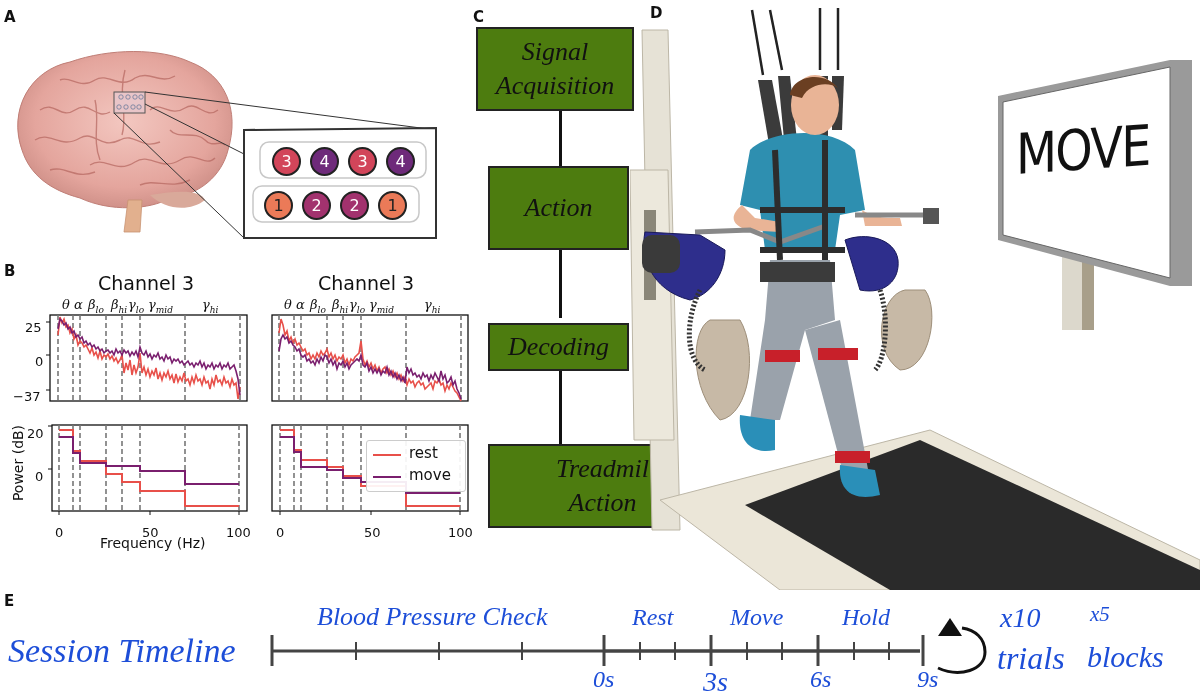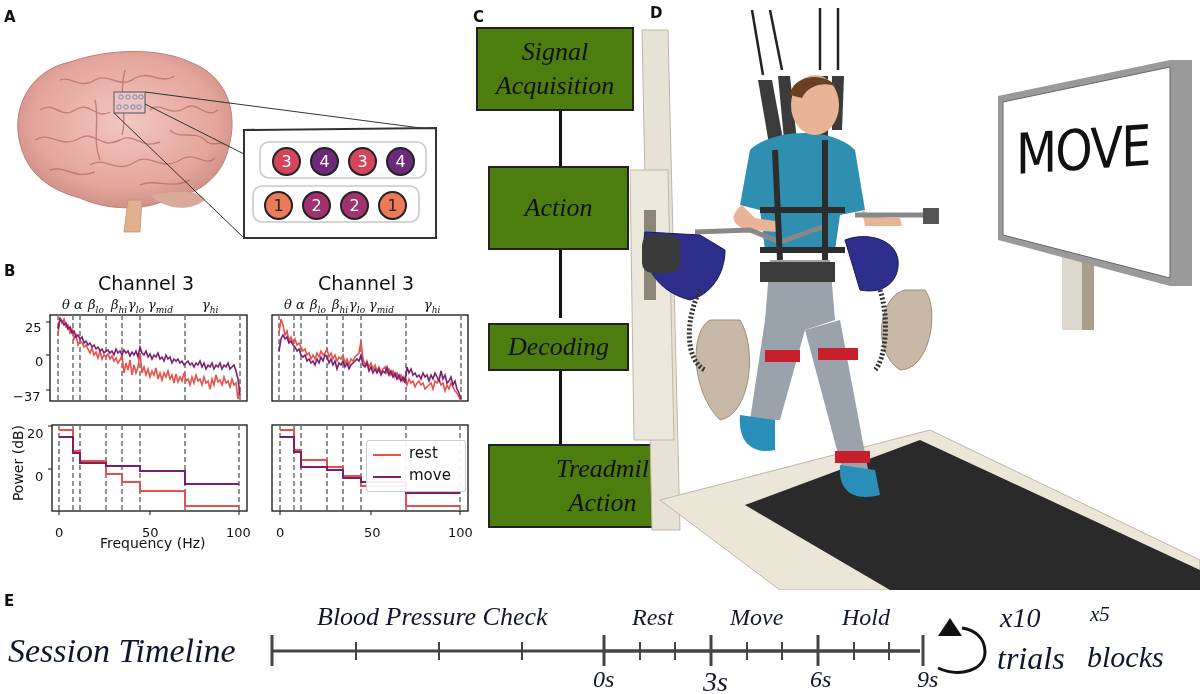--- a/index.html
+++ b/index.html
@@ -5,21 +5,21 @@
   html,body{margin:0;padding:0;background:#fff;}
   body{width:1200px;height:694px;position:relative;overflow:hidden;font-family:"DejaVu Sans",sans-serif;}
   .abs{position:absolute;}
   .panel-letter{position:absolute;font-family:"DejaVu Sans",sans-serif;font-weight:bold;font-size:15px;color:#111;}
   .flow-box{position:absolute;border:2px solid #222;background:#4d7c0f;display:flex;flex-direction:column;align-items:center;justify-content:center;text-align:center;font-family:"Liberation Serif","DejaVu Serif",serif;font-style:italic;font-size:26px;line-height:34px;color:#111;}
   .flow-line{position:absolute;width:3px;background:#111;left:559px;}
   .chart-title{position:absolute;font-size:19px;color:#111;}
   .band-lbl{position:absolute;font-family:"DejaVu Serif",serif;font-style:italic;font-size:13px;color:#111;}
   .tick-lbl{position:absolute;font-size:13px;color:#111;margin-top:8px;}
   .axis-lbl{position:absolute;font-size:14px;color:#111;}
-  .tl-lbl{position:absolute;font-family:"Liberation Serif","DejaVu Serif",serif;font-style:italic;color:#0f172a;}
+  .tl-lbl{position:absolute;font-family:"Liberation Serif","DejaVu Serif",serif;font-style:italic;color:#1d4ed8;}
 </style>
 </head>
 <body>
 
 <div class="panel-letter" style="left:4px;top:8px;" data-name="panel-label-a">A</div>
 <div class="panel-letter" style="left:4px;top:262px;" data-name="panel-label-b">B</div>
 <div class="panel-letter" style="left:473px;top:8px;" data-name="panel-label-c">C</div>
 <div class="panel-letter" style="left:650px;top:4px;" data-name="panel-label-d">D</div>
 <div class="panel-letter" style="left:4px;top:592px;" data-name="panel-label-e">E</div>
 

